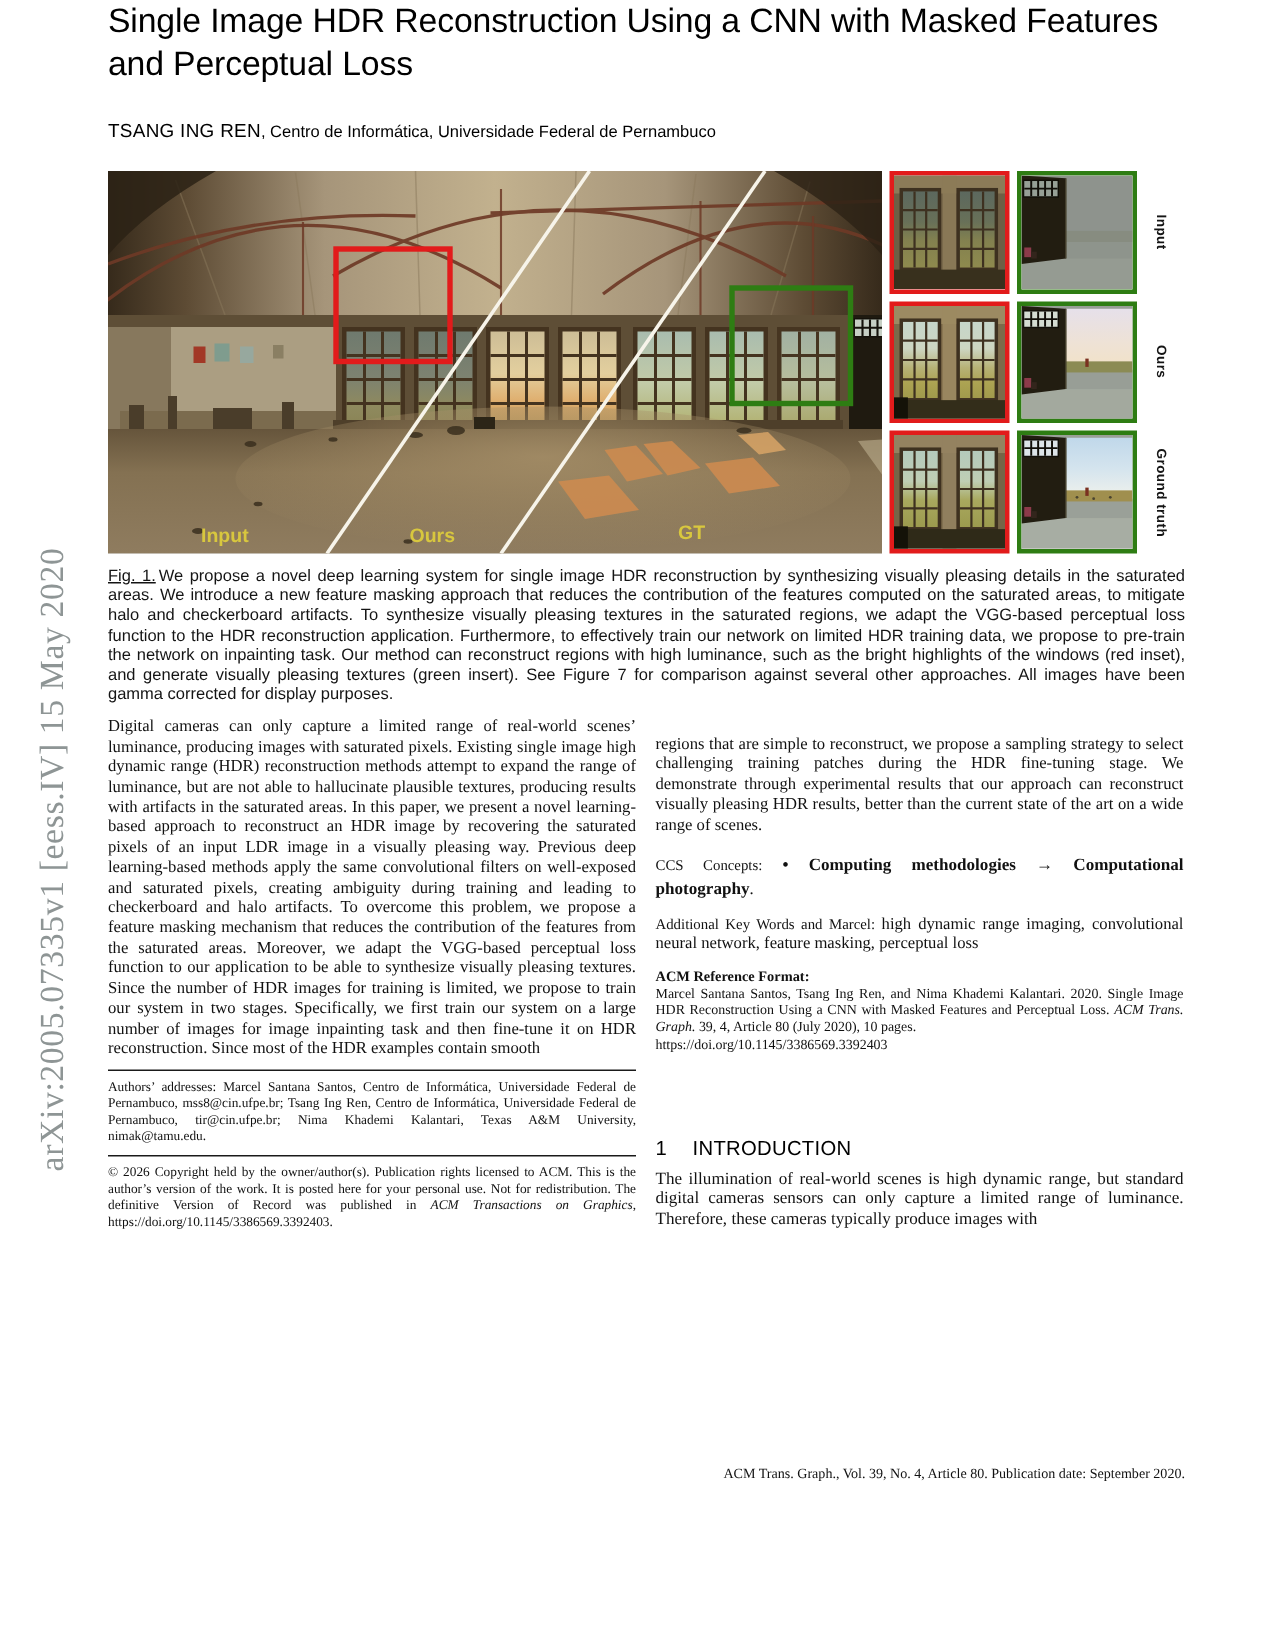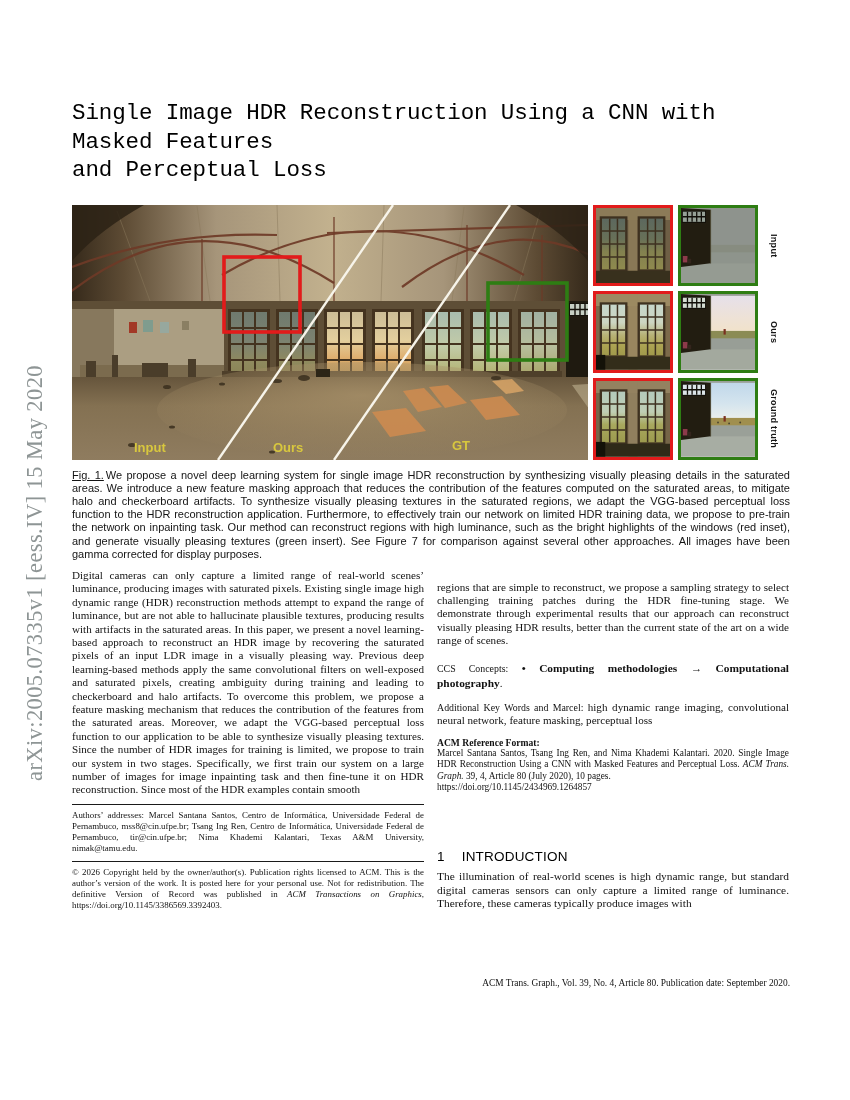--- a/index.html
+++ b/index.html
@@ -11,21 +11,21 @@
     transform:translate(-50%,-50%) rotate(-90deg);
     white-space:nowrap;
     font-family:"Liberation Serif",serif;
     font-size:22.5px;letter-spacing:.4px;
     color:var(--arxiv-gray,#8e9595);
   }
 
   .page{position:absolute;left:72px;top:0;width:718px;height:1100px;}
 
   
-  .title{margin-top:99px;font-family:Liberation Mono, monospace;font-size:22.5px;line-height:28.5px;font-weight:500;color:#000;letter-spacing:-.1px;}
+  .title{font-family:Liberation Sans, sans-serif;font-size:22.5px;line-height:28.5px;font-weight:500;color:#000;letter-spacing:-.1px;}
   .authors{margin-top:20px;line-height:19px;}
   .author-name{font-family:"Liberation Sans",sans-serif;font-size:12.6px;letter-spacing:.2px;color:#000;}
   .author-aff{font-family:"Liberation Sans",sans-serif;font-size:11px;color:#000;}
 
   
   .figure-row{margin-top:16px;display:flex;gap:5px;height:255px;}
   .pano-wrap{width:516px;flex:none;}
   .pano-wrap svg{display:block;width:516px;height:255px;}
   .inset-col{width:80px;flex:none;display:flex;flex-direction:column;gap:5px;height:255px;}
   .inset{flex:1 1 0;min-height:0;box-sizing:border-box;}
@@ -153,20 +153,21 @@
 <div class="arxiv-sidebar">arXiv:2005.07335v1  [eess.IV]  15 May 2020</div>
 
 <div class="page">
 
   <div class="title">
     <div>Single Image HDR Reconstruction Using a CNN with Masked Features</div>
     <div>and Perceptual Loss</div>
   </div>
 
   <div class="authors">
+    <div><span class="author-name">TSANG ING REN</span><span class="author-aff">, Centro de Informática, Universidade Federal de Pernambuco</span></div>
   </div>
 
   <div class="figure-row">
     <div class="pano-wrap">
       <svg viewBox="0 0 516 255" preserveAspectRatio="none">
         <rect x="0" y="0" width="516" height="255" fill="#5a4a33"></rect>
         <rect x="0" y="0" width="516" height="100" fill="url(#ceilG)"></rect>
         <g stroke="#8a795c" stroke-width="1" opacity=".5">
           <line x1="45" y1="6" x2="78" y2="96"></line>
             <line x1="125" y1="1" x2="138" y2="96"></line>
@@ -440,21 +441,21 @@
         <span class="ccs-label">CCS Concepts:</span><span class="ccs-bold"> • </span><span class="ccs-bold">Computing methodologies</span><span class="ccs-bold"> → </span><span class="ccs-bold">Computational photography</span><span>.</span>
       </div>
 
       <div class="keywords">
         <span class="kw-label">Additional Key Words and Marcel: </span><span class="kw-text">high dynamic range imaging, convolutional neural network, feature masking, perceptual loss</span>
       </div>
 
       <div class="acmref">
         <div class="head">ACM Reference Format:</div>
         <span>Marcel Santana Santos, Tsang Ing Ren, and Nima Khademi Kalantari. 2020. Single Image HDR Reconstruction Using a CNN with Masked Features and Perceptual Loss. </span><span class="em">ACM Trans. Graph.</span><span> 39, 4, Article 80 (July 2020), 10 pages.</span>
-        <div>https://doi.org/10.1145/2434969.1264857</div>
+        <div>https://doi.org/10.1145/3386569.3392403</div>
       </div>
 
       <div class="intro-head">
         <span>1</span>
         <span>INTRODUCTION</span>
       </div>
       <div class="intro-para">The illumination of real-world scenes is high dynamic range, but standard digital cameras sensors can only capture a limited range of luminance. Therefore, these cameras typically produce images with</div>
     </div>
   </div>
 

